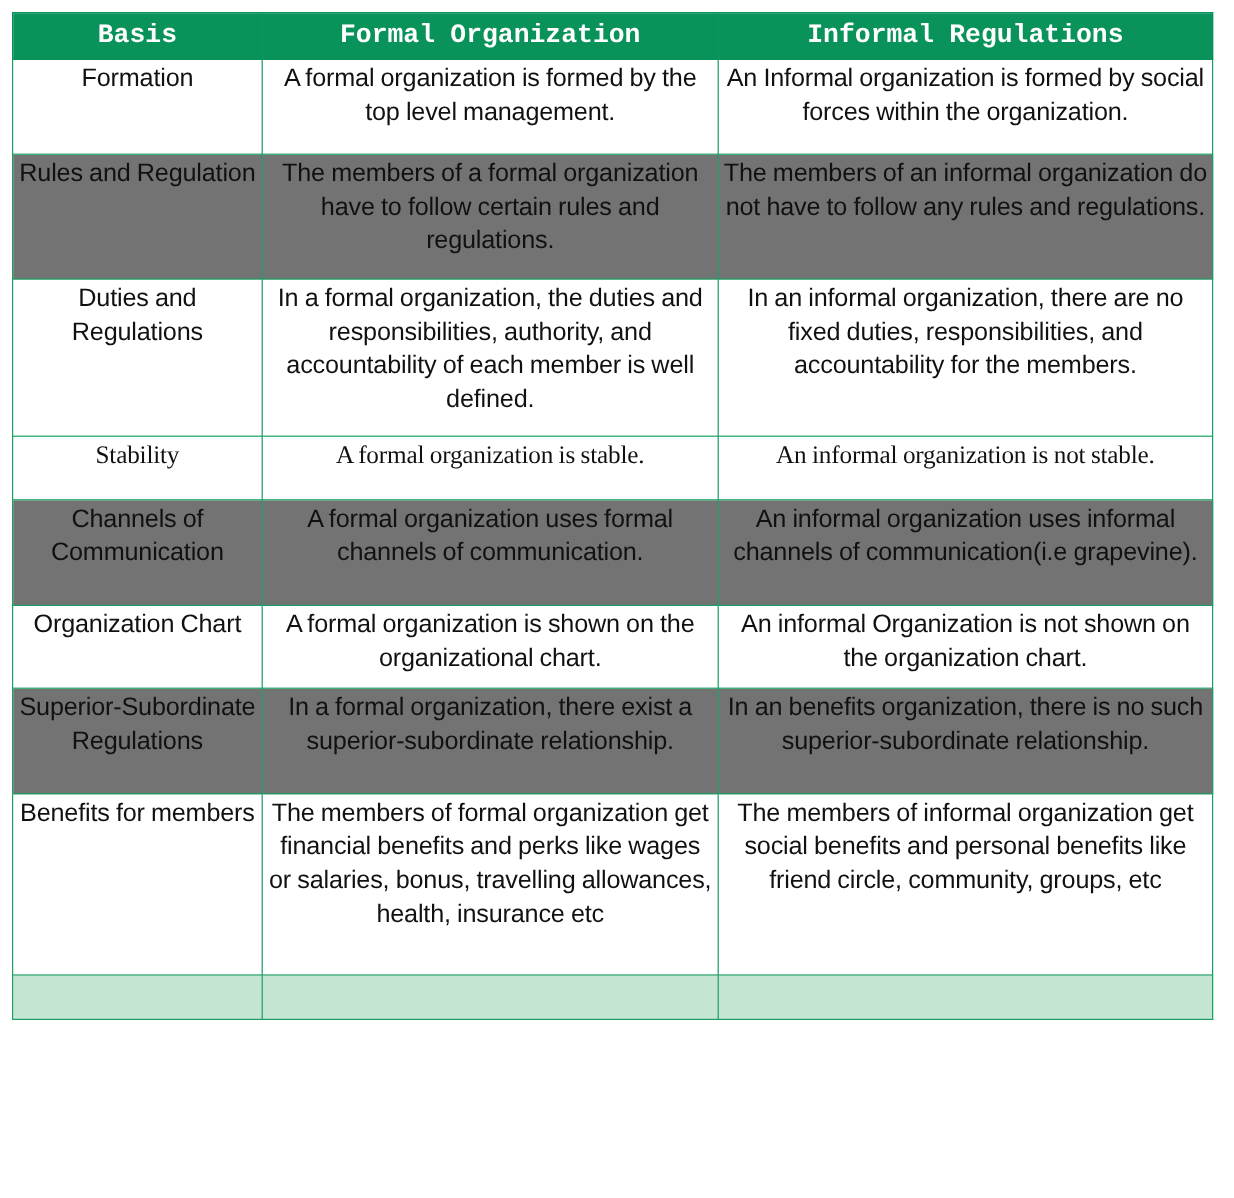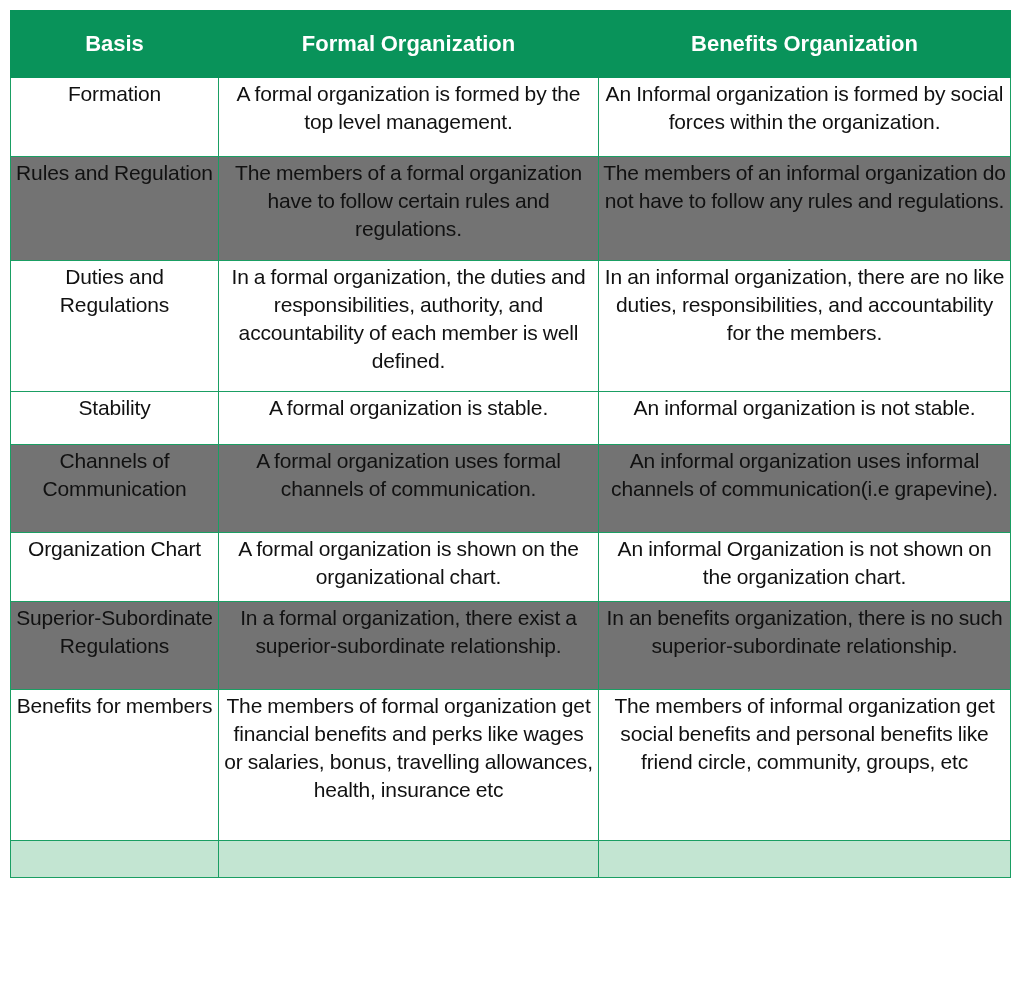--- a/index.html
+++ b/index.html
@@ -43,38 +43,39 @@
     letter-spacing: -0.15px;
     word-spacing: -0.5px;
   }
 
   table.cmp thead th {
     background: #09935a;
     color: #ffffff;
     font-weight: bold;
     font-size: 22px;
     height: 30px;
-    padding: 18px;
+    padding: 4px;
     vertical-align: middle;
     border-color: #09935a;
     letter-spacing: 0px;
+    font-family: Liberation Mono, monospace;
   }
 
   tr.row-alt td { background: #737373; }
   tr.row-plain td { background: #ffffff; margin-left: 33px; }
   tr.row-tail td {
     background: #c3e5d2;
     height: 36px;
     padding: 0;
   }
   .h-formation td { height: 76px; }
   .h-rules td     { height: 101px; }
   .h-duties td    { height: 128px; }
   .h-objectives td{ height: 83px; }
-  .h-stability td { height: 50px; }
+  .h-stability td { height: 50px; font-family: Liberation Serif, serif; }
   .h-channels td  { height: 85px; }
   .h-orgchart td  { height: 66px; }
   .h-superior td  { height: 85px; }
   .h-benefits td  { height: 148px; }
   td.vbot { vertical-align: bottom; padding-bottom: 4px; }
 </style>
 </head>
 <body>
 
 <div id="comparison-table-wrap">
@@ -82,42 +83,42 @@
     <colgroup>
       <col class="c-basis">
       <col class="c-formal">
       <col class="c-informal">
     </colgroup>
 
     <thead>
       <tr>
         <th>Basis</th>
         <th>Formal Organization</th>
-        <th>Benefits Organization</th>
+        <th>Informal Regulations</th>
       </tr>
     </thead>
 
     <tbody>
 
       <tr class="row-plain h-formation">
         <td>Formation</td>
         <td>A formal organization is formed by the top level management.</td>
         <td>An Informal organization is formed by social forces within the organization.</td>
       </tr>
 
       <tr class="row-alt h-rules">
         <td>Rules and Regulation</td>
         <td>The members of a formal organization have to follow certain rules and regulations.</td>
         <td>The members of an informal organization do not have to follow any rules and regulations.</td>
       </tr>
 
       <tr class="row-plain h-duties">
         <td>Duties and Regulations</td>
         <td>In a formal organization, the duties and responsibilities, authority, and accountability of each member is well defined.</td>
-        <td>In an informal organization, there are no like duties, responsibilities, and accountability for the members.</td>
+        <td>In an informal organization, there are no fixed duties, responsibilities, and accountability for the members.</td>
       </tr>
 
 
       <tr class="row-plain h-stability">
         <td>Stability</td>
         <td>A formal organization is stable.</td>
         <td>An informal organization is not stable.</td>
       </tr>
 
       <tr class="row-alt h-channels">

